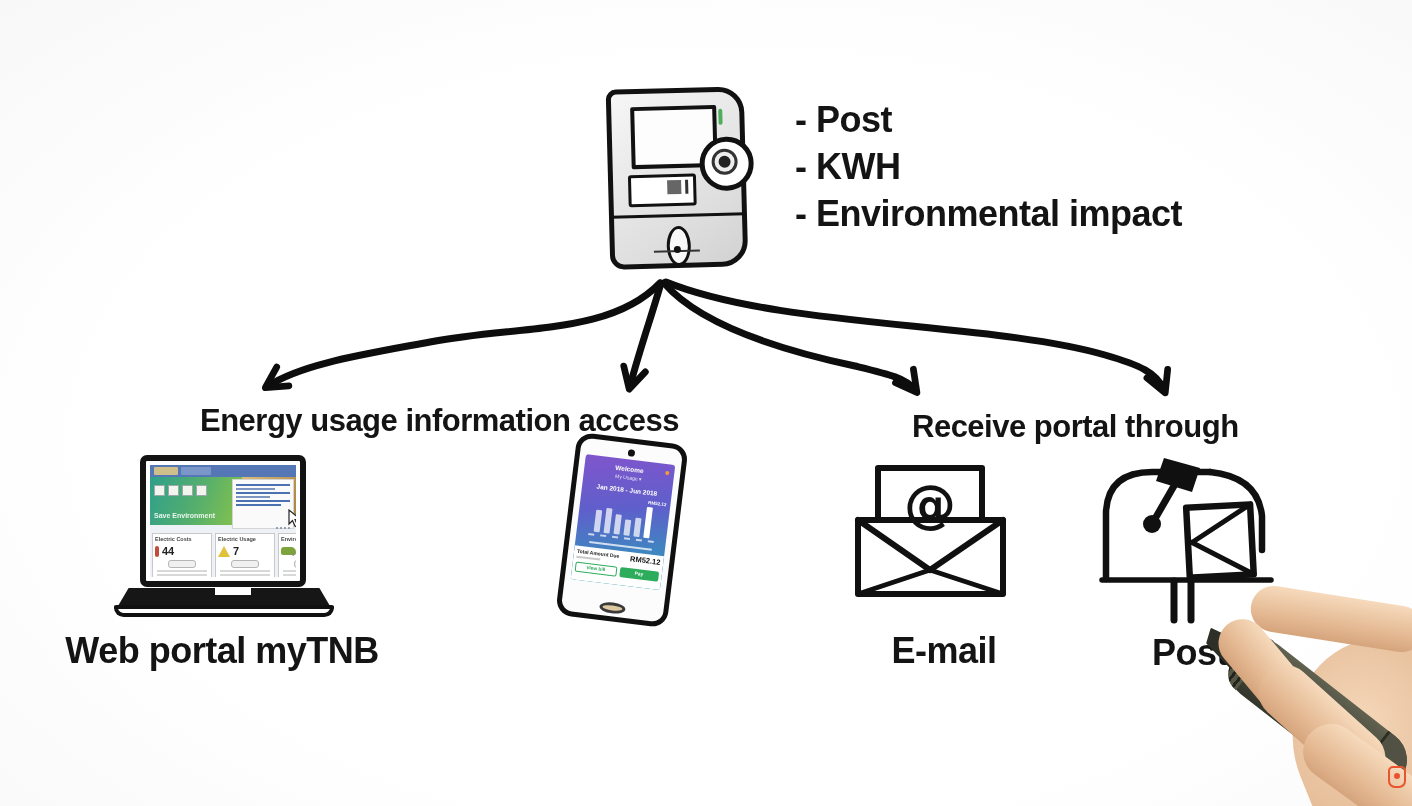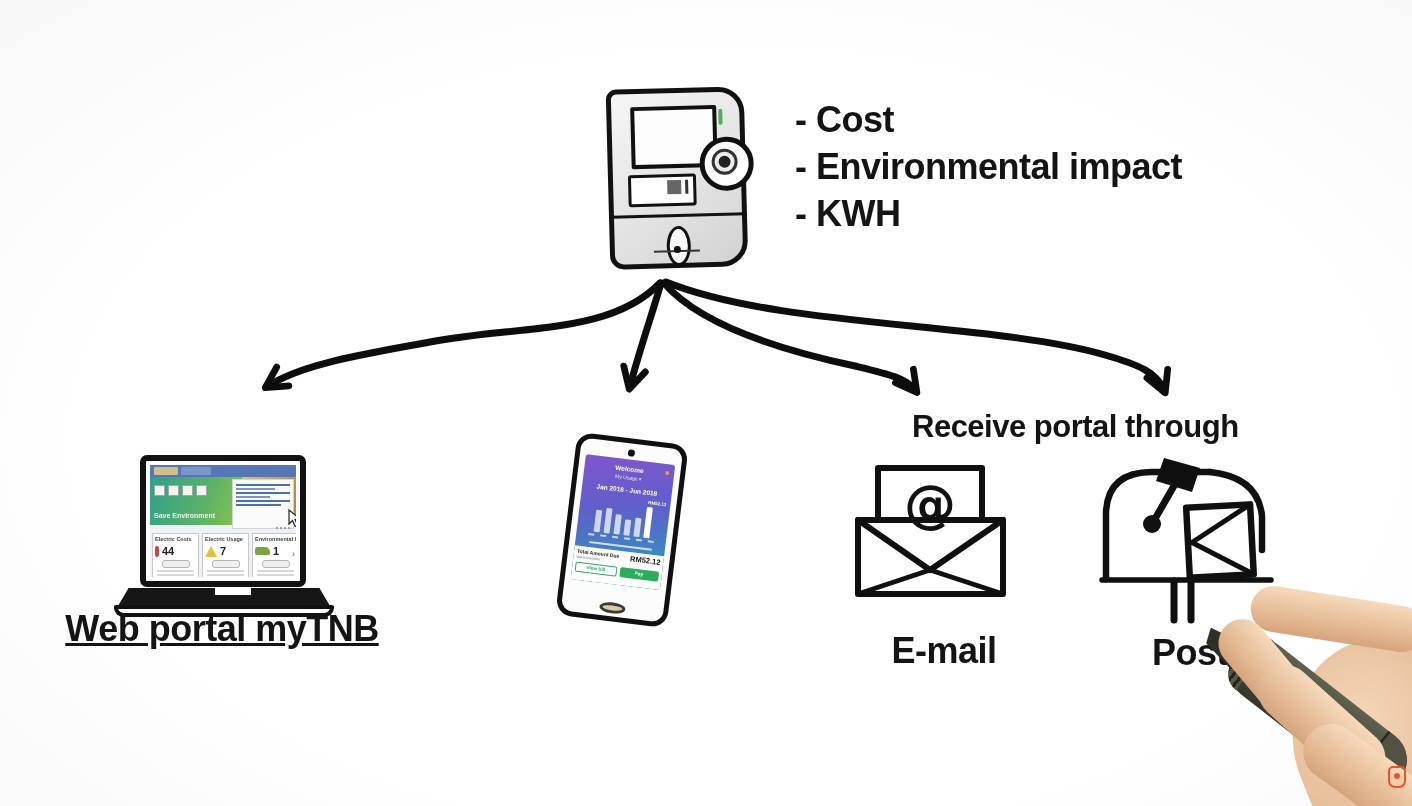--- a/index.html
+++ b/index.html
@@ -28,21 +28,21 @@
   .meter-divider{position:absolute;left:2px;right:2px;top:126px;height:3px;background:#111;}
   .meter-keyhole{position:absolute;left:57px;top:138px;width:18px;height:34px;border:3px solid #111;border-radius:50%;background:#f8f8f8;}
   .meter-key-line{position:absolute;left:44px;top:162px;width:46px;height:2px;background:#333;}
   .meter-key-dot{position:absolute;left:64px;top:158px;width:7px;height:7px;border-radius:50%;background:#111;}
 
   .bullets{left:795px;top:96px;}
   .bullets div{font-size:36px;line-height:47px;}
 
   .lbl-energy{left:200px;top:403px;width:464px;font-size:31px;}
   .lbl-receive{left:912px;top:409px;width:282px;font-size:31px;}
-  .lbl-web{left:60px;top:608px;width:324px;font-size:36px;text-decoration:underline;}
+  .lbl-web{left:60px;top:630px;width:324px;font-size:36px;}
   .lbl-app{left:448px;top:632px;width:350px;font-size:36px;}
   .lbl-email{left:878px;top:630px;width:132px;font-size:36px;}
   .lbl-post{left:1152px;top:632px;width:140px;font-size:36px;text-align:left;}
 
   
   .laptop{left:118px;top:452px;width:230px;height:175px;}
   .lap-screen{position:absolute;left:22px;top:3px;width:166px;height:132px;border:6px solid #131313;border-radius:7px;background:#fff;padding:4px;box-sizing:border-box;}
   .lap-page{position:relative;width:100%;height:100%;background:#eef1f5;overflow:hidden;}
   .lap-nav{position:relative;height:12px;background:#5577b5;}
   .tab{position:absolute;top:2px;height:8px;border-radius:1px;}
@@ -55,21 +55,21 @@
   .hero-icons span{width:9px;height:9px;background:#f4f4ee;border:1px solid #9aa;display:inline-block;}
   .hero-title{position:absolute;left:4px;bottom:6px;font-size:7px;color:#eaf6ef;font-weight:700;letter-spacing:0;}
   .hero-panel{position:absolute;right:2px;top:2px;width:56px;height:44px;background:#fafafa;border:1px solid #d5d5d5;padding:2px;}
   .hero-panel i{display:block;height:2px;margin:2px 1px;background:#4a72b0;}
   .hero-panel i:nth-child(2){width:70%;background:#7d97c2;}
   .hero-panel i:nth-child(4){width:60%;background:#7d97c2;}
   .hero-panel i:nth-child(6){width:80%;}
   .lap-dots{position:absolute;right:6px;top:62px;display:flex;gap:2px;}
   .lap-dots b{width:2px;height:2px;border-radius:50%;background:#7a8aa5;}
   .lap-cards{position:absolute;left:2px;top:68px;display:flex;gap:3px;}
-  .card{width:47px;height:48px;background:#fff;border:1px solid #c9c9c9;padding:2px;box-sizing:border-box;}
+  .card{width:60px;height:48px;background:#fff;border:1px solid #c9c9c9;padding:2px;box-sizing:border-box;}
   .card-title{font-size:5.5px;font-weight:700;color:#444;letter-spacing:0;white-space:nowrap;overflow:hidden;}
   .card-row{display:flex;align-items:center;gap:3px;height:14px;margin-top:2px;}
   .card-val{font-size:11px;font-weight:700;color:#222;}
   .ic-thermo{width:4px;height:11px;background:#c34b3a;border-radius:2px;}
   .ic-tri{width:0;height:0;border-left:6px solid transparent;border-right:6px solid transparent;border-bottom:11px solid #e0c23a;}
   .ic-car{width:15px;height:8px;background:#7da33c;border-radius:3px 5px 2px 2px;}
   .card-btn{width:26px;height:6px;margin:2px auto 1px;background:#f0f0f0;border:1px solid #b5b5b5;border-radius:3px;}
   .card-cap{height:2px;background:#d8d8d8;margin:2px 2px 0;}
   .lap-chev{position:absolute;right:1px;top:84px;font-size:9px;color:#8a8a8a;font-weight:700;}
   .lap-cursor{position:absolute;left:138px;top:44px;}
@@ -160,25 +160,26 @@
       <div class="meter-slider-knob"></div>
       <div class="meter-slider-bar"></div>
     </div>
     <div class="meter-divider"></div>
     <div class="meter-keyhole"></div>
     <div class="meter-key-line"></div>
     <div class="meter-key-dot"></div>
   </div>
 
   <div class="abs bullets ink">
-    <div>- Cost</div>
+    <div>- Post</div>
+    <div>- KWH</div>
     <div>- Environmental impact</div>
-    <div>- KWH</div>
-  </div>
-
+  </div>
+
+  <div class="abs ink center lbl-energy">Energy usage information access</div>
   <div class="abs ink center lbl-receive">Receive portal through</div>
 
   <div class="abs laptop">
     <div class="lap-screen">
       <div class="lap-page">
         <div class="lap-nav">
           <span class="tab tab1"></span>
           <span class="tab tab2"></span>
         </div>
         <div class="lap-hero">

